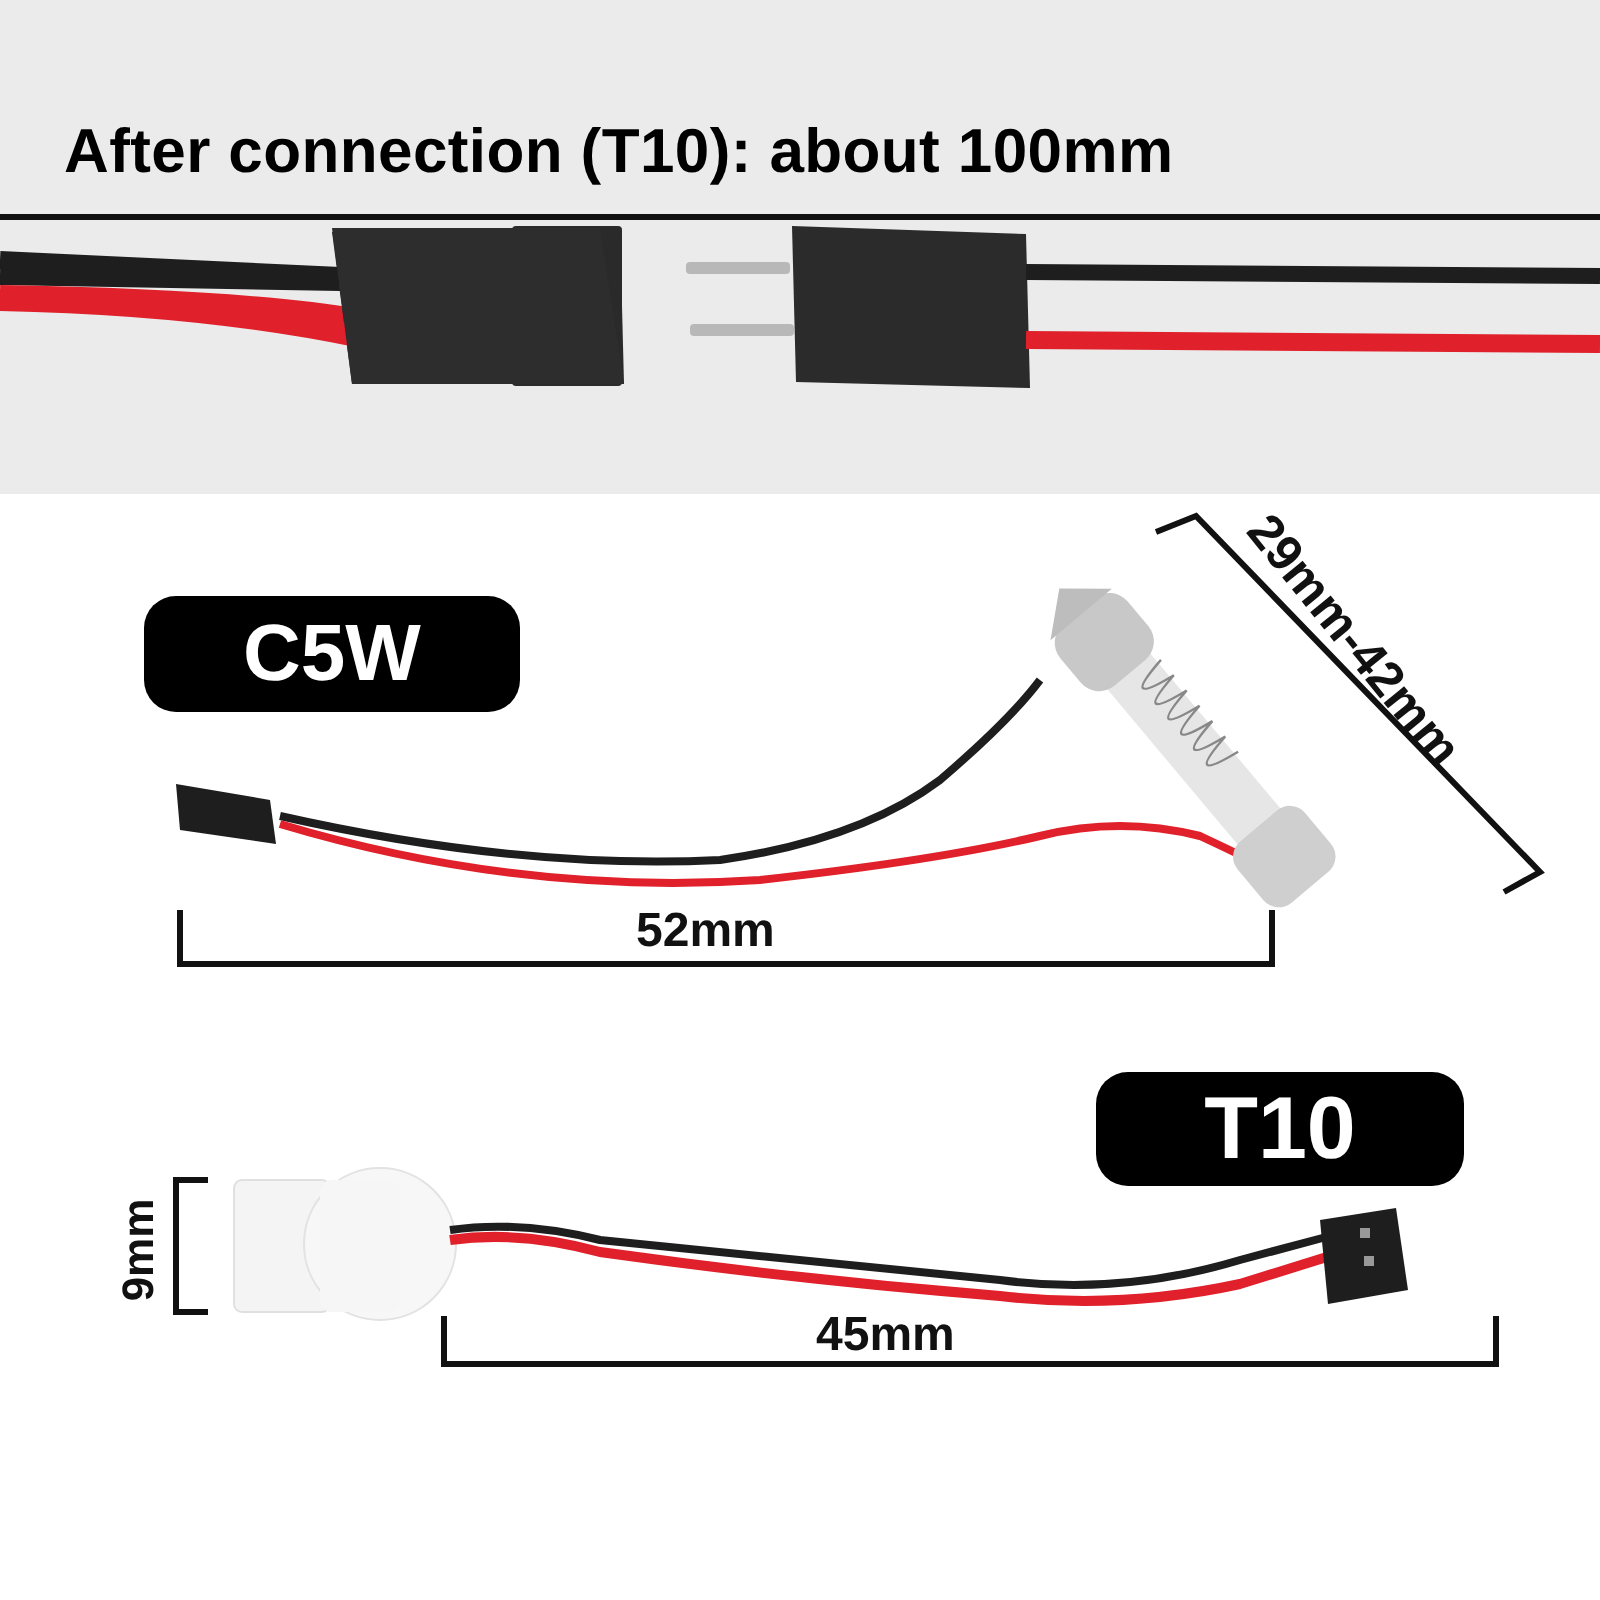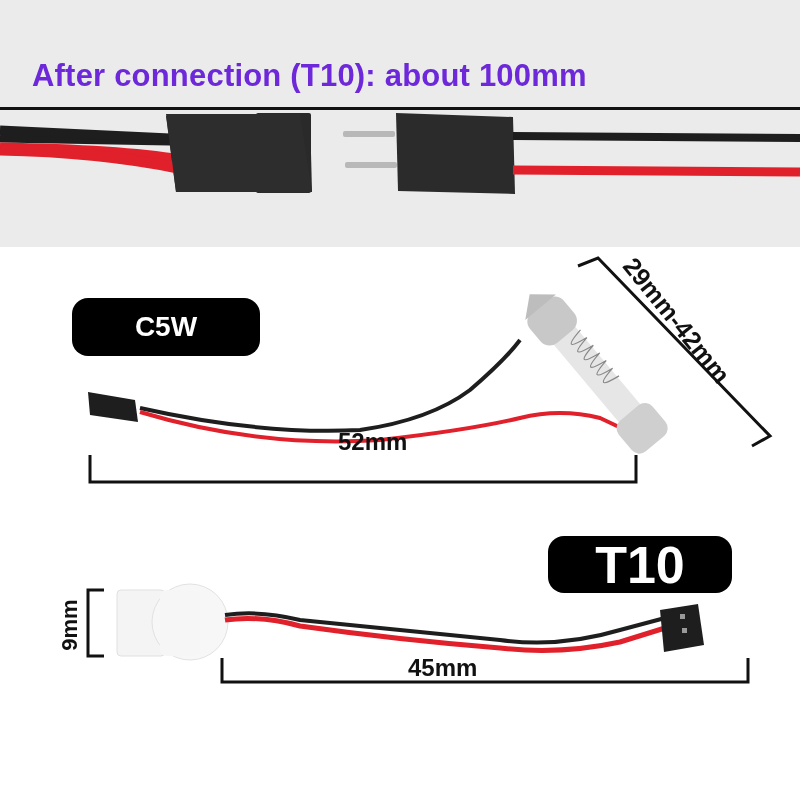--- a/index.html
+++ b/index.html
@@ -7,40 +7,40 @@
       width: 800px; height: 800px; position: relative; overflow: hidden;
       background: #ffffff;
       font-family: "Liberation Sans", sans-serif;
     }
     .top-band {
       position: absolute; left: 0; top: 0; width: 800px; height: 247px;
       background: #ebebeb;
     }
     .headline {
       position: absolute; left: 32px; top: 58px;
-      font-size: 31px; font-weight: bold; color: #6d28d9;
+      font-size: 31px; font-weight: bold; color: #000000;
       letter-spacing: 0.2px; white-space: nowrap;
     }
     .divider {
       position: absolute; left: 0; top: 107px; width: 800px; height: 3px;
       background: #111111;
     }
     .abs { position: absolute; }
     .pill {
       position: absolute; background: #000000; color: #ffffff;
       font-weight: bold; border-radius: 16px;
       display: flex; align-items: center; justify-content: center;
     }
-    .pill-c5w { left: 72px; top: 298px; width: 188px; height: 58px; font-size: 28px; }
-    .pill-t10 { left: 548px; top: 536px; width: 184px; height: 57px; font-size: 52px; }
+    .pill-c5w { left: 72px; top: 298px; width: 188px; height: 58px; font-size: 40px; }
+    .pill-t10 { left: 548px; top: 536px; width: 184px; height: 57px; font-size: 44px; }
     .dim-label {
       position: absolute; font-weight: bold; color: #111111; font-size: 24px;
       white-space: nowrap;
     }
-    .dim-52 { left: 318px; top: 428px; margin-left: 20px; }
+    .dim-52 { left: 318px; top: 452px; }
     .dim-45 { left: 408px; top: 654px; }
     .dim-9 {
       left: 44px; top: 612px; font-size: 22px;
       transform: rotate(-90deg); transform-origin: center;
     }
     .dim-29 {
       left: 600px; top: 306px; font-size: 25px;
       transform: rotate(51deg); transform-origin: center;
     }
   </style>

